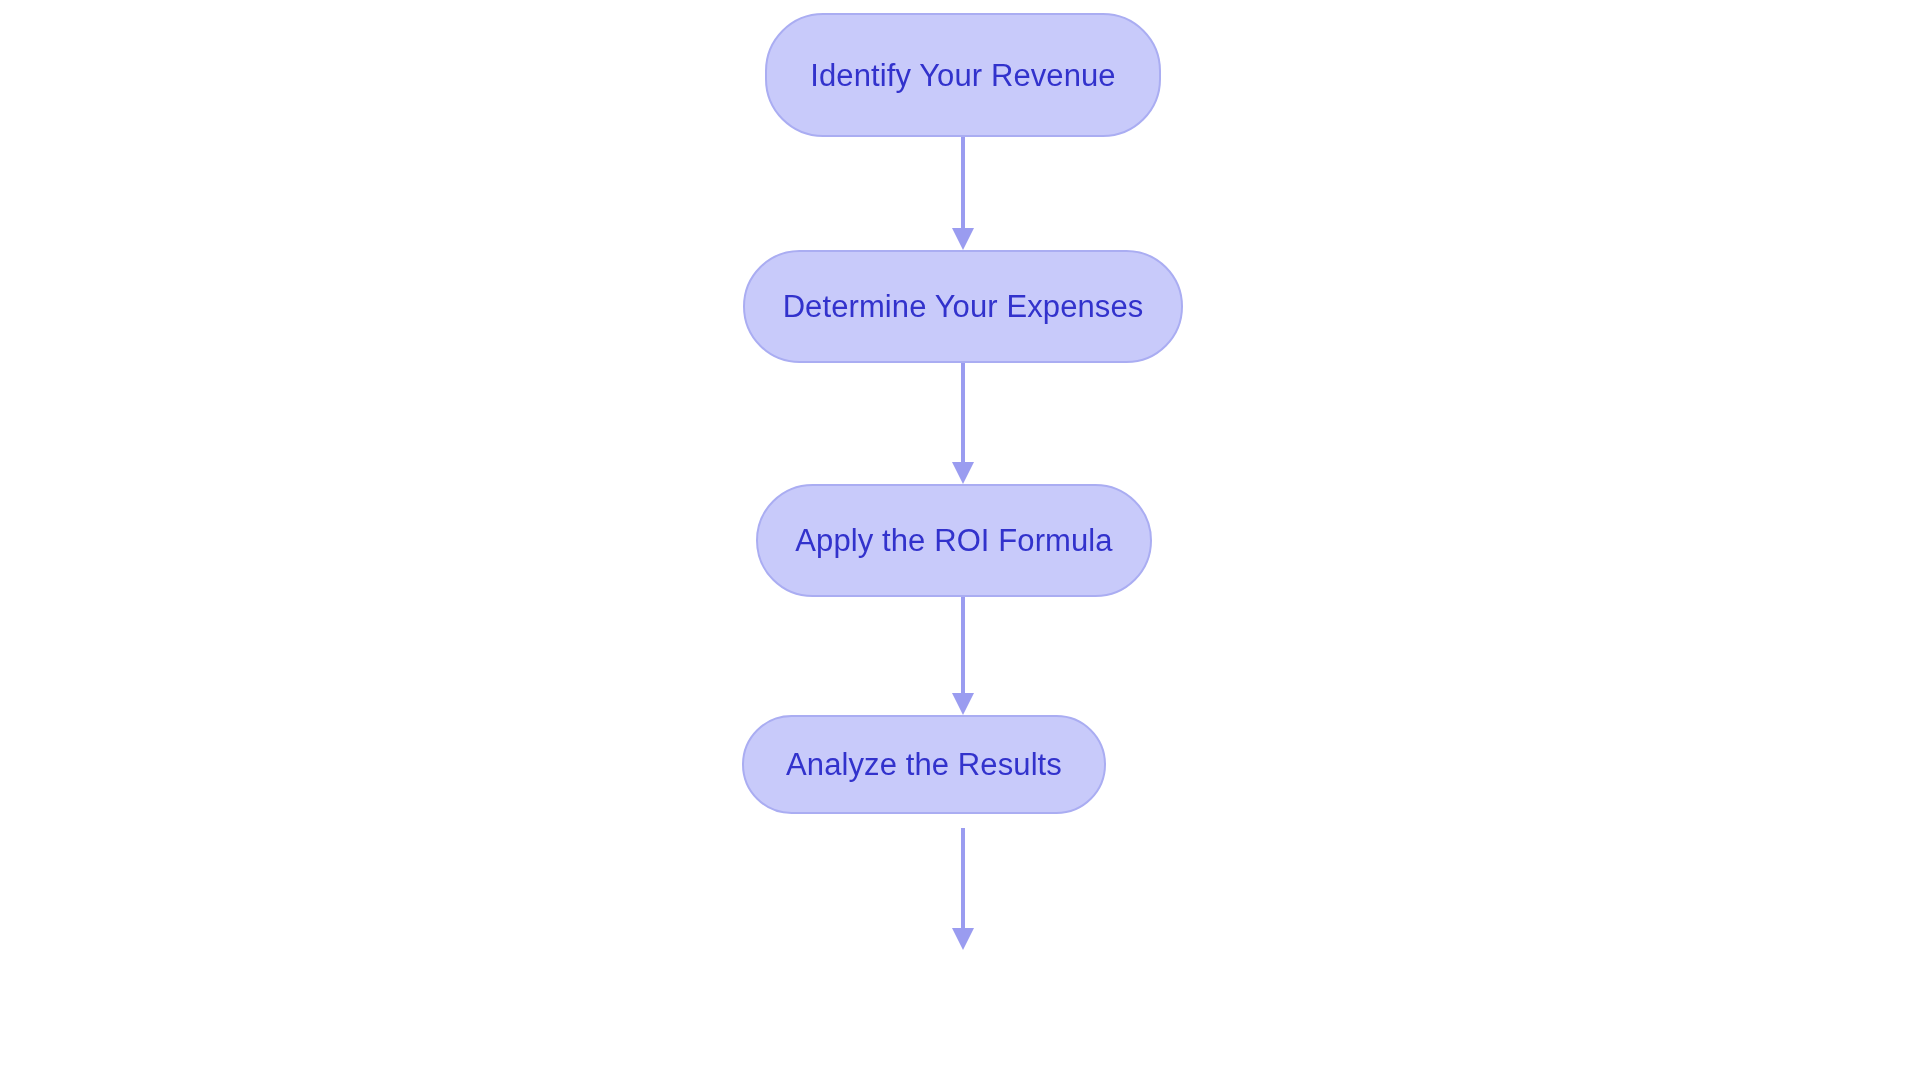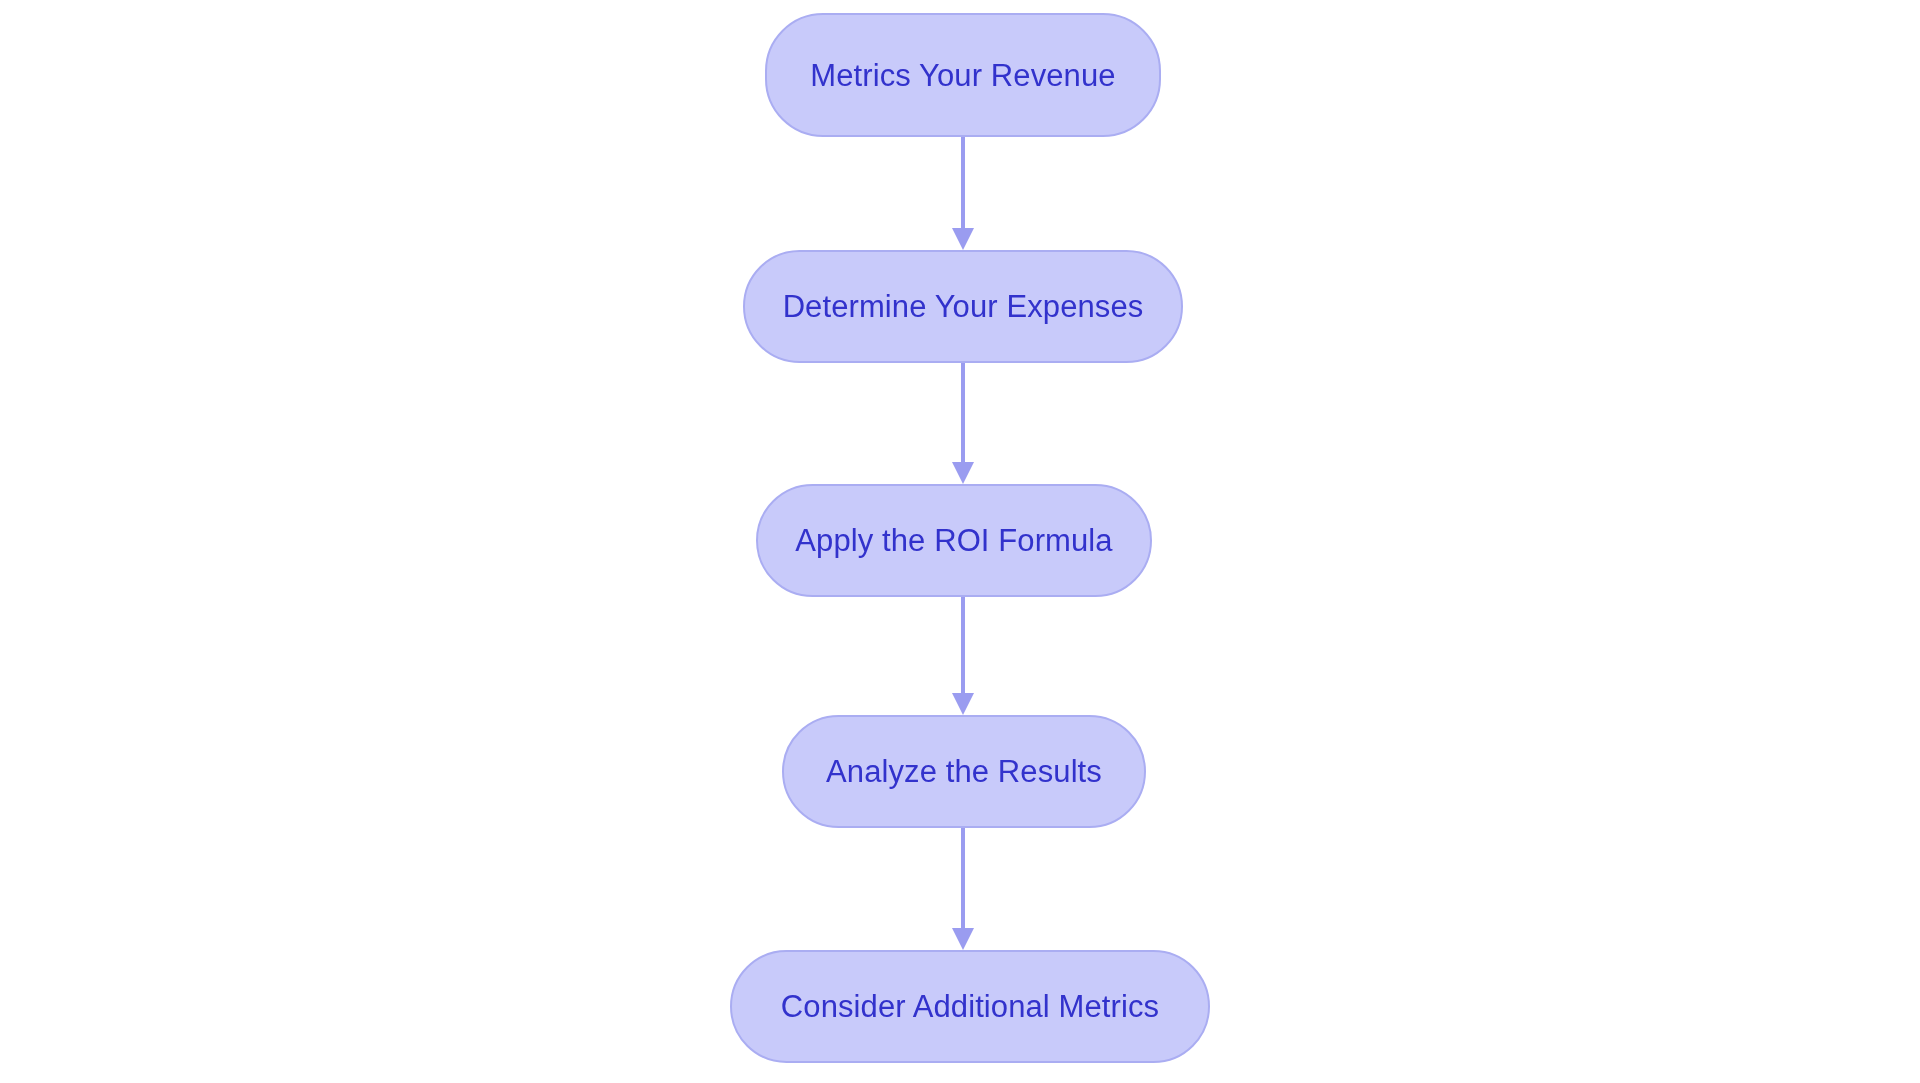--- a/index.html
+++ b/index.html
@@ -84,32 +84,29 @@
     <div class="connector-line" style="height:96px;"></div>
     <div class="connector-head"></div>
   </div>
 
   <div class="connector" style="left:943px; top:828px; width:40px; height:122px;">
     <div class="connector-line" style="height:100px;"></div>
     <div class="connector-head"></div>
   </div>
 
   <div class="node" style="left:765px; top:13px; width:396px; height:124px;">
-    <span class="node-label">Metrics Your Revenue</span>
+    <span class="node-label">Identify Your Revenue</span>
   </div>
 
   <div class="node" style="left:743px; top:250px; width:440px; height:113px;justify-content:center;">
     <span class="node-label">Determine Your Expenses</span>
   </div>
 
   <div class="node" style="left:756px; top:484px; width:396px; height:113px;">
     <span class="node-label">Apply the ROI Formula</span>
   </div>
 
-  <div class="node" style="left:782px; top:715px; width:364px; height:113px;text-align:center;">
+  <div class="node" style="left:742px; top:715px; width:364px; height:99px;text-align:center;">
     <span class="node-label">Analyze the Results</span>
   </div>
 
-  <div class="node" style="left:730px; top:950px; width:480px; height:113px;">
-    <span class="node-label">Consider Additional Metrics</span>
-  </div>
 
 </div>
 
 </body></html>

